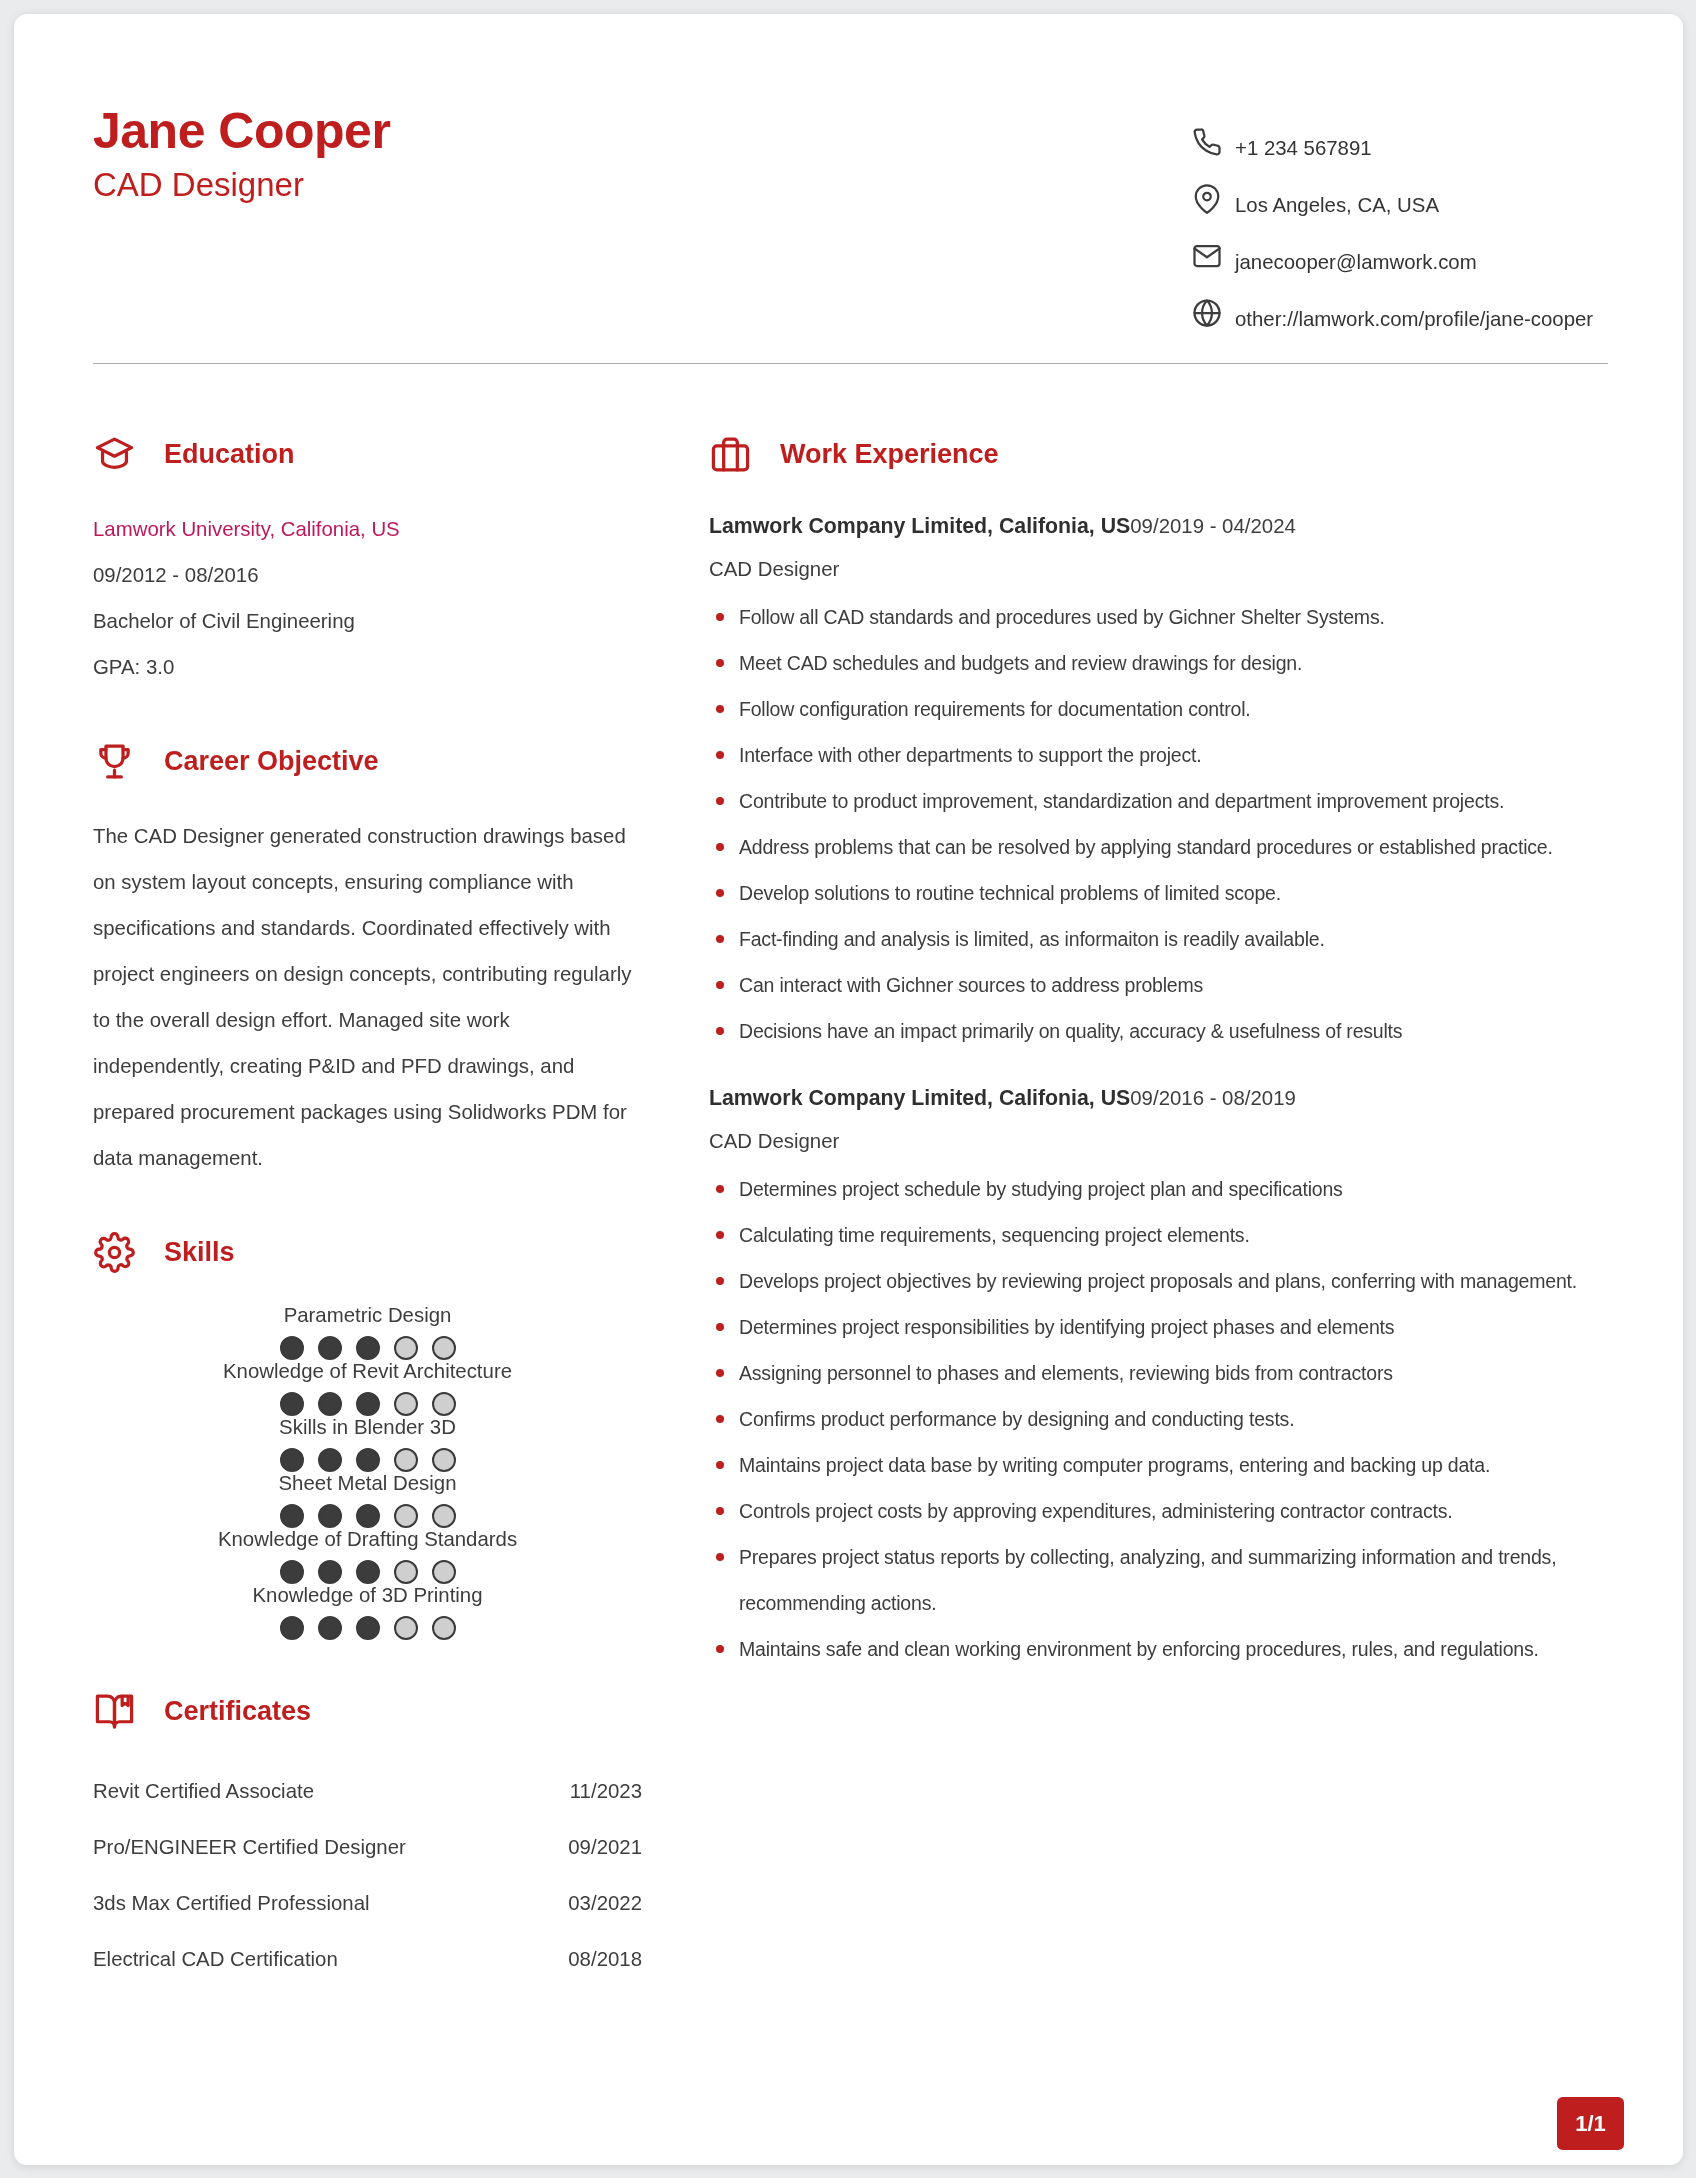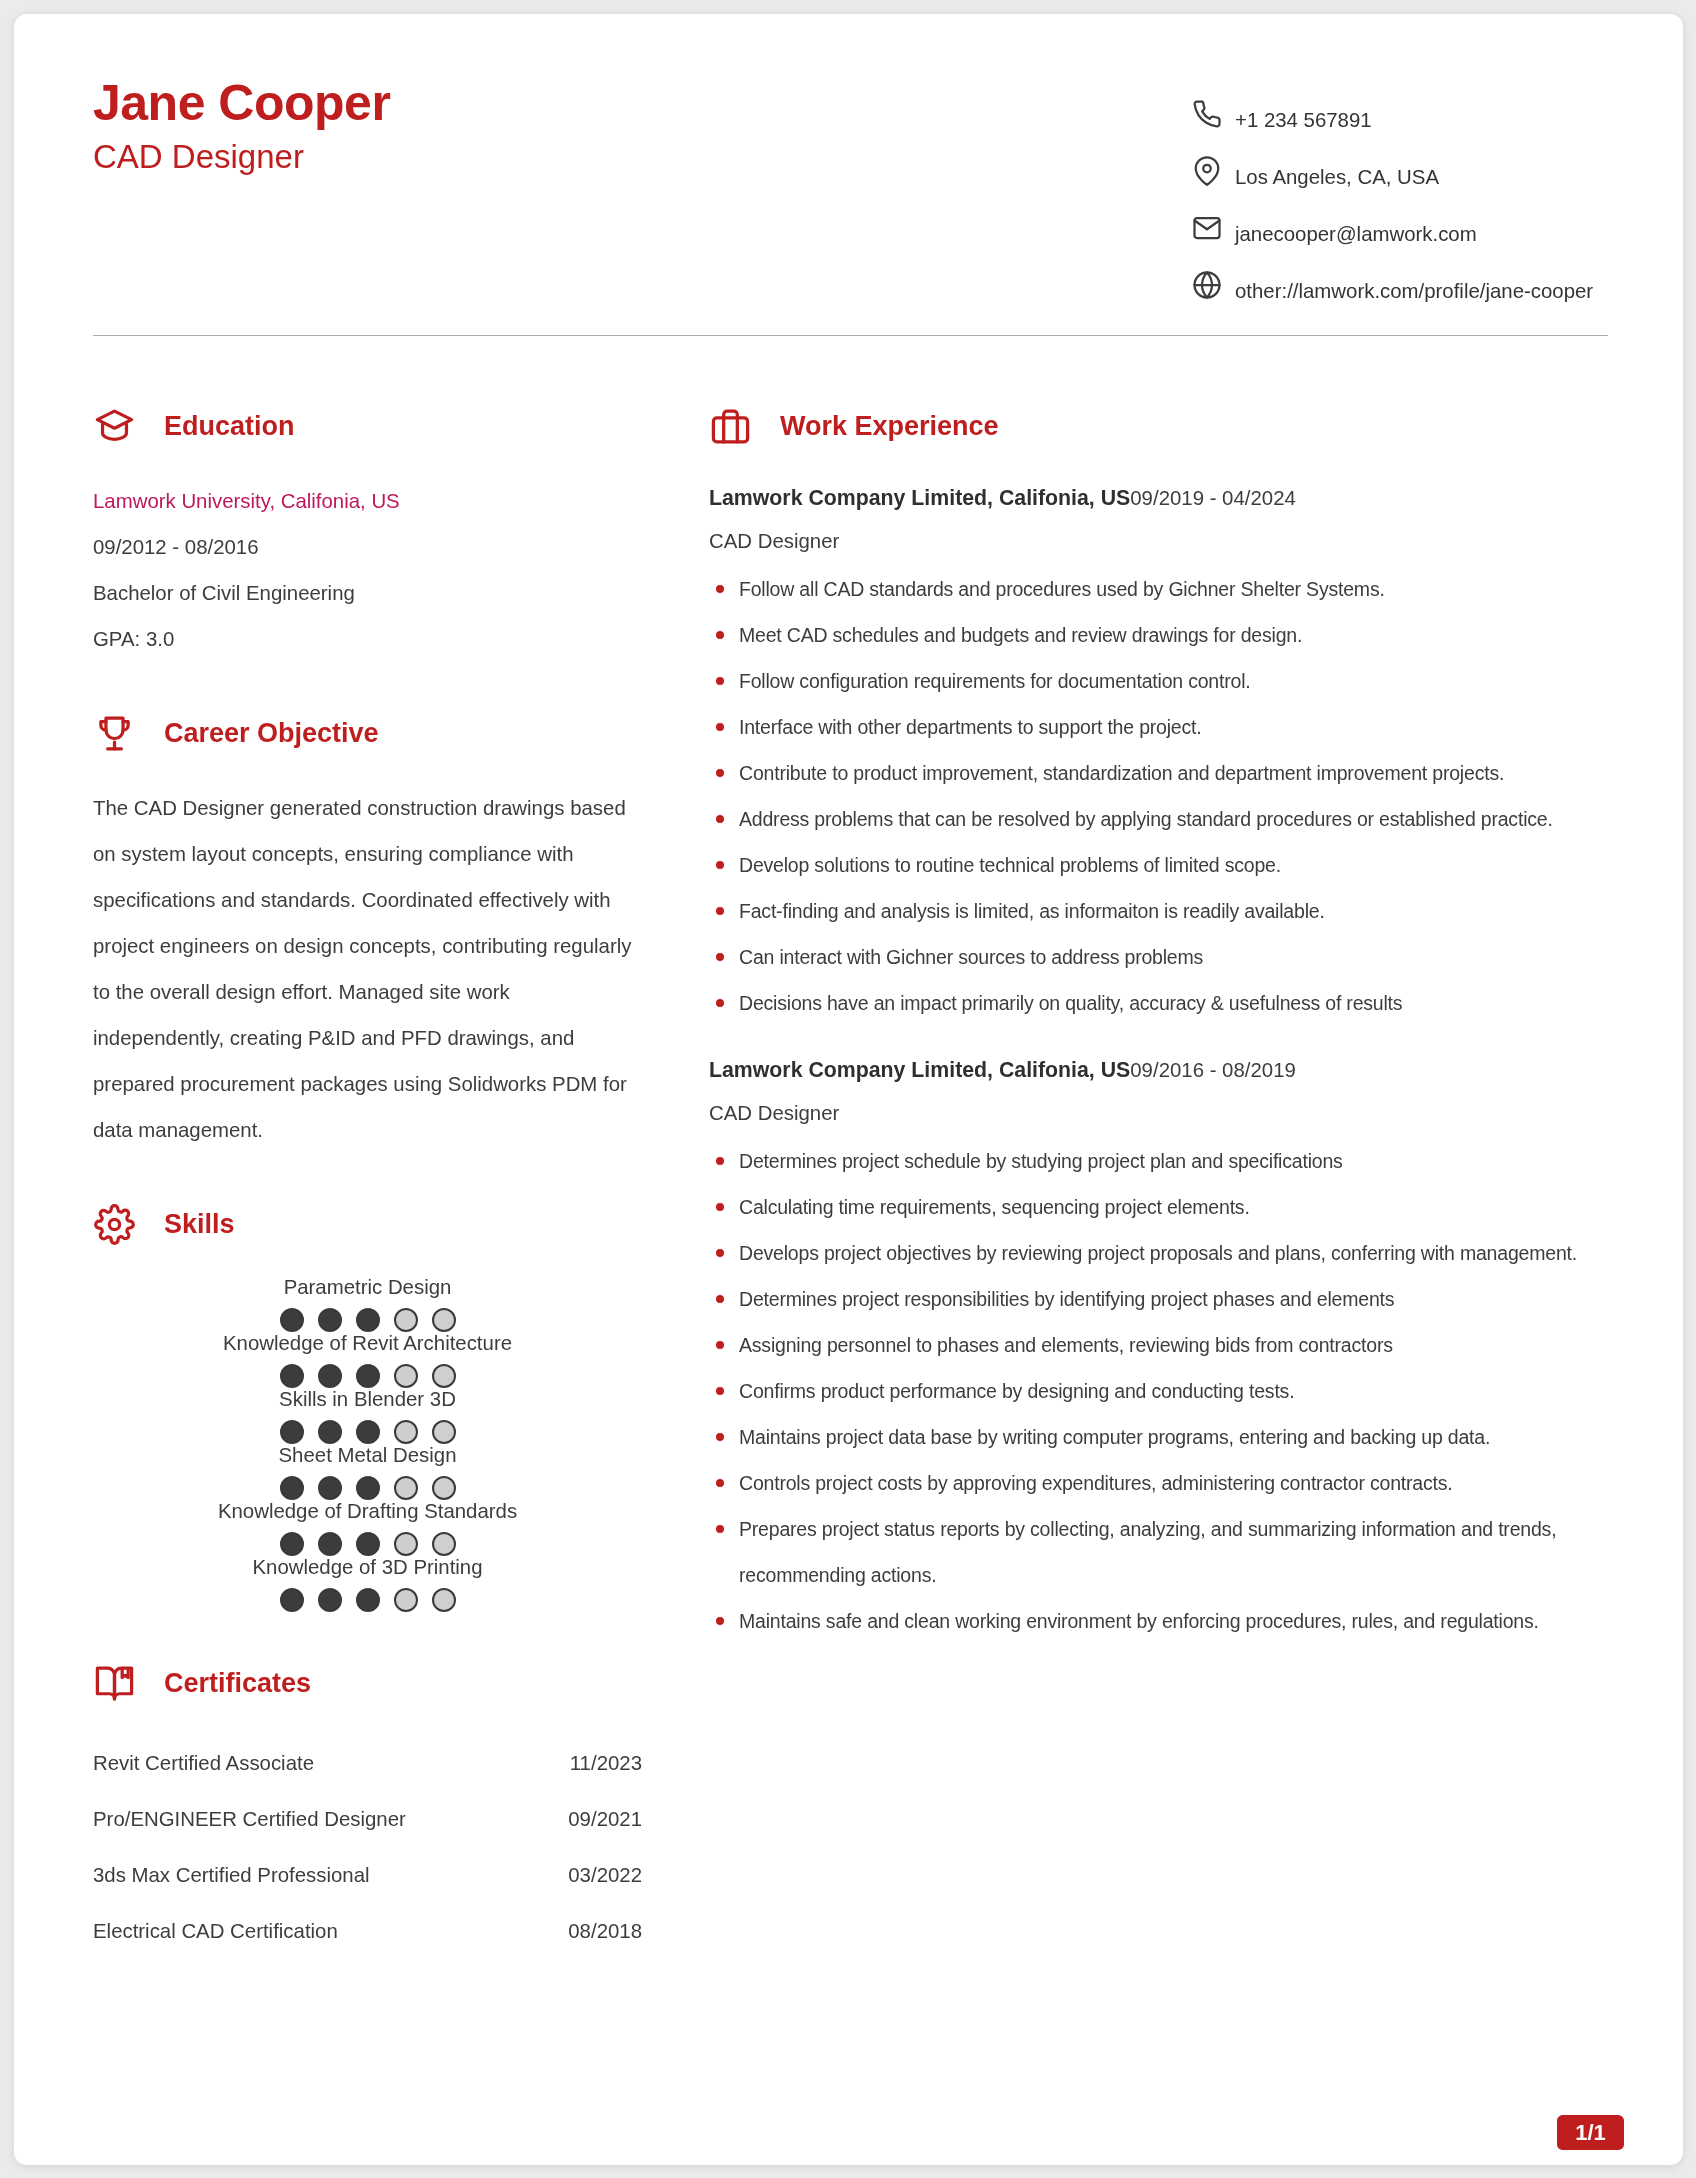--- a/index.html
+++ b/index.html
@@ -17,21 +17,21 @@
     color:var(--text);
     overflow:hidden;
     position:relative;
   }
   .page{
     position:absolute;left:14px;top:14px;
     width:1669px;height:2151px;
     background:#ffffff;
     border-radius:13px;
     box-shadow:0 1.9px 9.3px rgba(0,0,0,.10);
-    padding:54px 75px 0 79px;
+    padding:82px 75px 0 79px;
   }
   
   .header{display:flex;justify-content:space-between;align-items:flex-start;}
   .person-name{
     margin:5.6px 0 7.4px 0;
     font-size:50px;font-weight:bold;color:var(--accent);
     letter-spacing:-0.5px;
   }
   .person-title{font-size:33px;color:var(--accent);line-height:1.1;}
   .contacts{width:416px;margin-top:7.4px;}
@@ -74,21 +74,21 @@
     position:relative;padding-left:30px;
     font-size:19.5px;line-height:46px;letter-spacing:-0.2px;
   }
   .bullets li::before{
     content:"";position:absolute;left:6.5px;top:18.6px;
     width:8.3px;height:8.3px;border-radius:50%;background:var(--accent);
   }
   
   .page-badge{
     position:absolute;right:59px;bottom:15px;
-    width:67px;height:35px;border-radius:5.6px;
+    width:67px;height:53px;border-radius:5.6px;
     background:var(--accent);color:#fff;
     display:flex;align-items:center;justify-content:center;
     font-size:22px;font-weight:bold;
   }
 </style>
 </head>
 <body>
 
 <div class="page">
 

